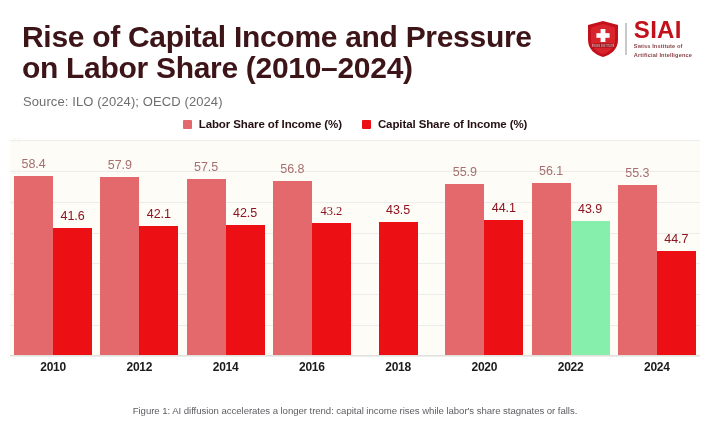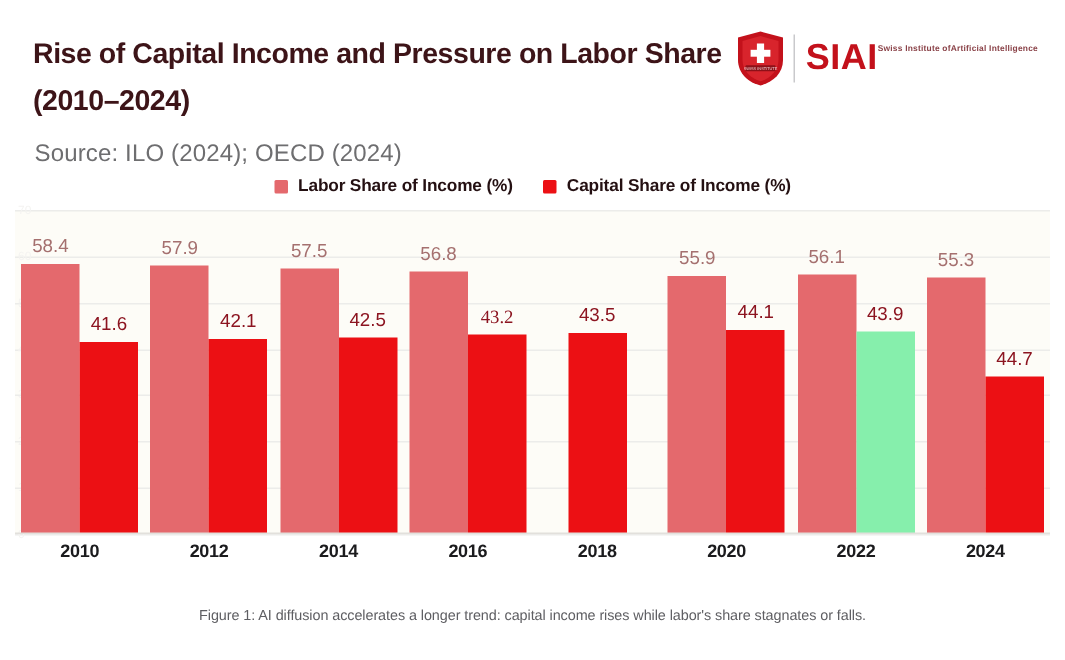--- a/index.html
+++ b/index.html
@@ -15,42 +15,42 @@
   #page { position: relative; width: 710px; height: 440px; background: #ffffff; }
 
   
   .header { position: absolute; left: 0; top: 0; width: 710px; height: 113px; }
 
   .title {
     position: absolute;
     left: 22px;
     top: 21px;
     width: 520px;
-    font-size: 19px;
+    font-size: 30px;
     font-weight: bold;
     line-height: 31px;
     letter-spacing: -0.3px;
     color: #3d1418;
     font-family: "Liberation Sans", sans-serif;
   }
 
   .source {
     position: absolute;
     left: 23px;
     top: 94px;
-    font-size: 16px;
+    font-size: 13px;
     color: #6e6e70;
     letter-spacing: 0.1px;
   }
 
   
   .logo { position: absolute; right: 18px; top: 18px; height: 42px; display: flex; align-items: center; }
   .logo-shield { width: 34px; height: 38px; flex: 0 0 auto; }
   .logo-divider { width: 1.5px; height: 32px; background: #c9c9cc; margin: 0 7px 0 5px; }
-  .logo-text { display: flex; flex-direction: row; }
+  .logo-text { display: flex; flex-direction: column; }
   .logo-word {
     font-size: 24px; font-weight: bold; line-height: 22px;
     color: #c3111b; letter-spacing: 0.3px;
   }
   .logo-sub {
     font-size: 5.6px; line-height: 7px; color: #8a4248;
     letter-spacing: 0.15px; margin-top: 2px; font-weight: bold;
   }
 
   

